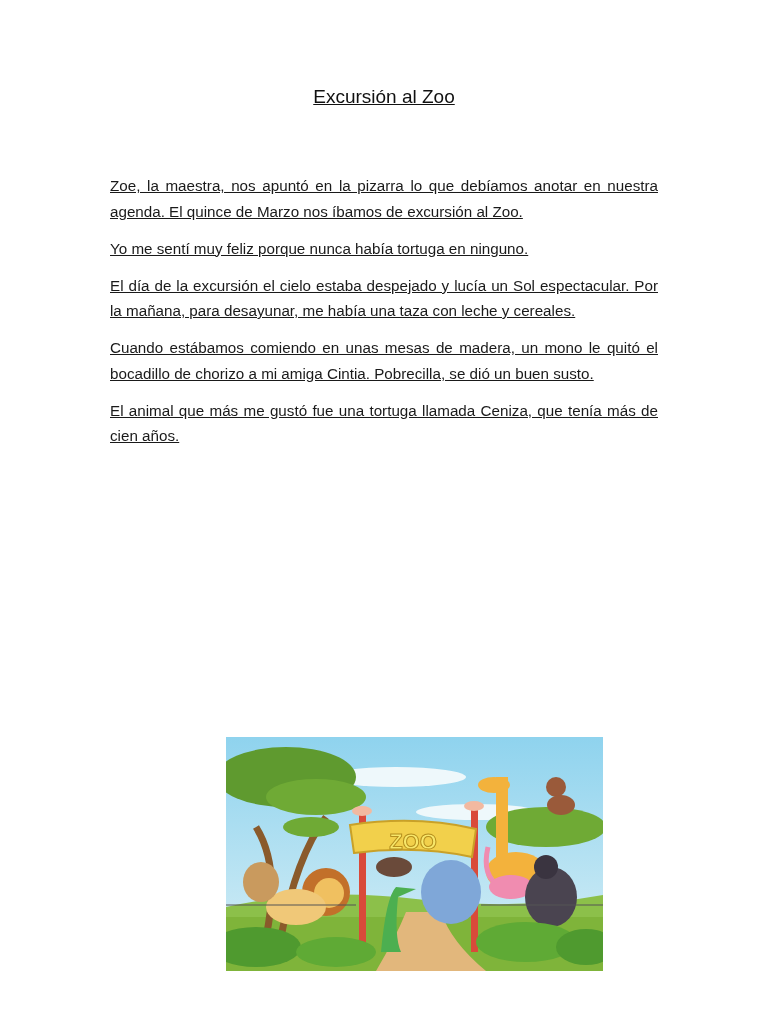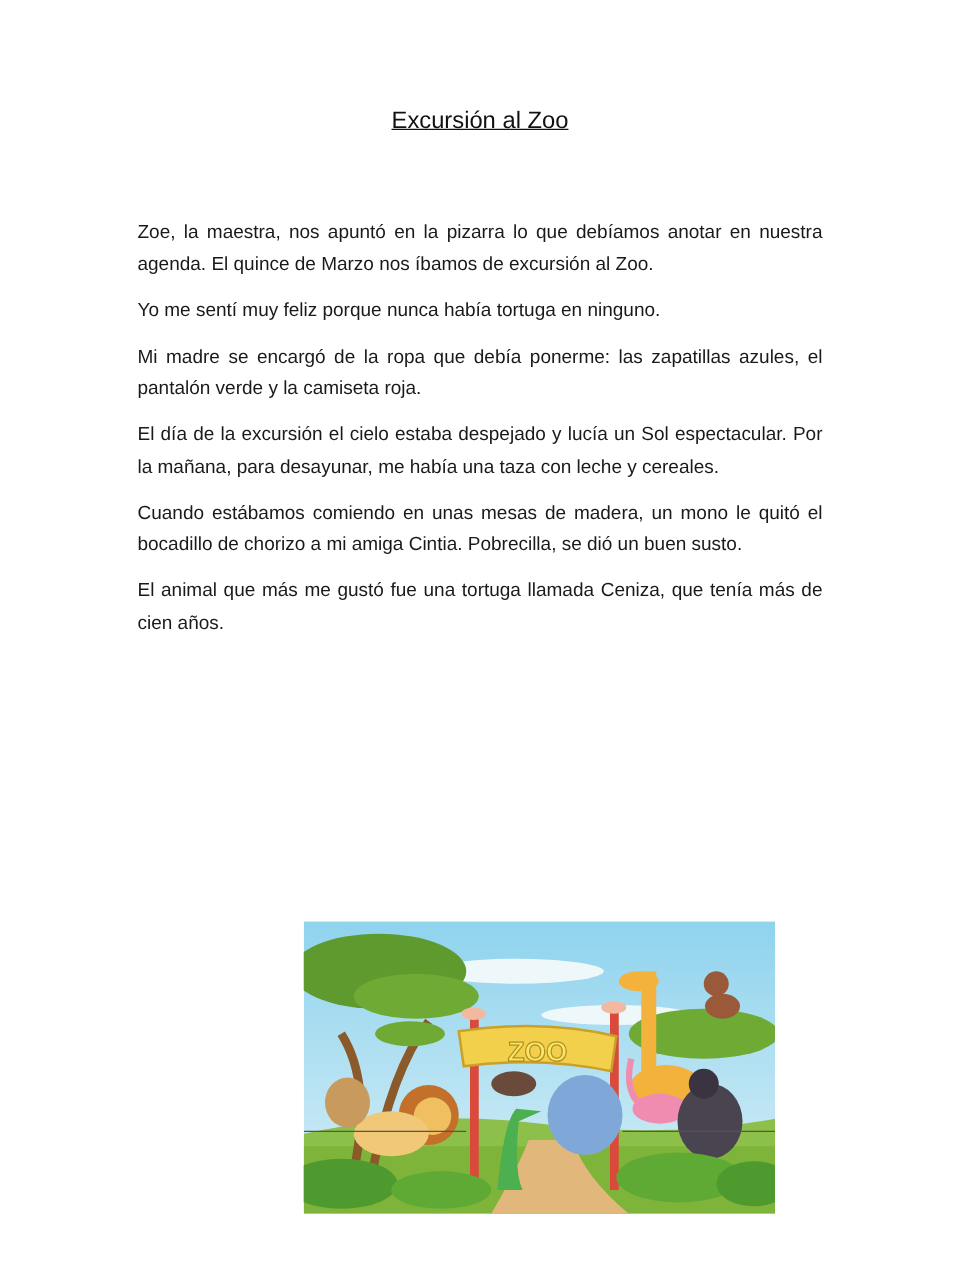--- a/index.html
+++ b/index.html
@@ -3,33 +3,32 @@
 <meta charset="utf-8">
 <style>
   html, body { margin: 0; padding: 0; background: #ffffff; }
   body { width: 768px; height: 1024px; position: relative; overflow: hidden;
          font-family: "Liberation Sans", sans-serif; color: #1a1a1a; }
   .page { position: absolute; left: 0; top: 0; width: 768px; height: 1024px; background: #fff; }
   .title { position: absolute; top: 86px; left: 0; width: 768px; text-align: center;
            font-size: 19px; font-weight: normal; text-decoration: underline; color: #111; }
   .body-text { position: absolute; left: 110px; width: 548px; font-size: 15.2px; line-height: 25.5px;
                text-align: justify; color: #1a1a1a; }
-  .body-text p { margin: 0 0 11.5px 0; }
-  .illustration { position: absolute; left: 214px; top: 737px; width: 377px; height: 234px; overflow: hidden; padding-left: 29px; }
+  .body-text p { margin: 0 0 11.5px 0; text-decoration: underline; }
+  .illustration { position: absolute; left: 197px; top: 737px; width: 377px; height: 234px; overflow: hidden; padding-left: 29px; }
 </style>
 </head>
 <body>
 
 <div class="page">
   <div class="title">Excursión al Zoo</div>
 
   <div class="body-text" style="top:173px;">
     <p>Zoe, la maestra, nos apuntó en la pizarra lo que debíamos anotar en nuestra agenda. El quince de Marzo nos íbamos de excursión al Zoo.</p>
     <p>Yo me sentí muy feliz porque nunca había tortuga en ninguno.</p>
-    <p>Mi madre se encargó de la ropa que debía ponerme: las zapatillas azules, el pantalón verde y la camiseta roja.</p>
     <p>El día de la excursión el cielo estaba despejado y lucía un Sol espectacular. Por la mañana, para desayunar, me había una taza con leche y cereales.</p>
     <p>Cuando estábamos comiendo en unas mesas de madera, un mono le quitó el bocadillo de chorizo a mi amiga Cintia. Pobrecilla, se dió un buen susto.</p>
     <p>El animal que más me gustó fue una tortuga llamada Ceniza, que tenía más de cien años.</p>
   </div>
 
   <div class="illustration">
     <svg width="377" height="234" viewBox="0 0 377 234">
       <defs>
         <linearGradient id="sky" x1="0" y1="0" x2="0" y2="1">
           <stop offset="0" stop-color="#8fd3ee"></stop>

